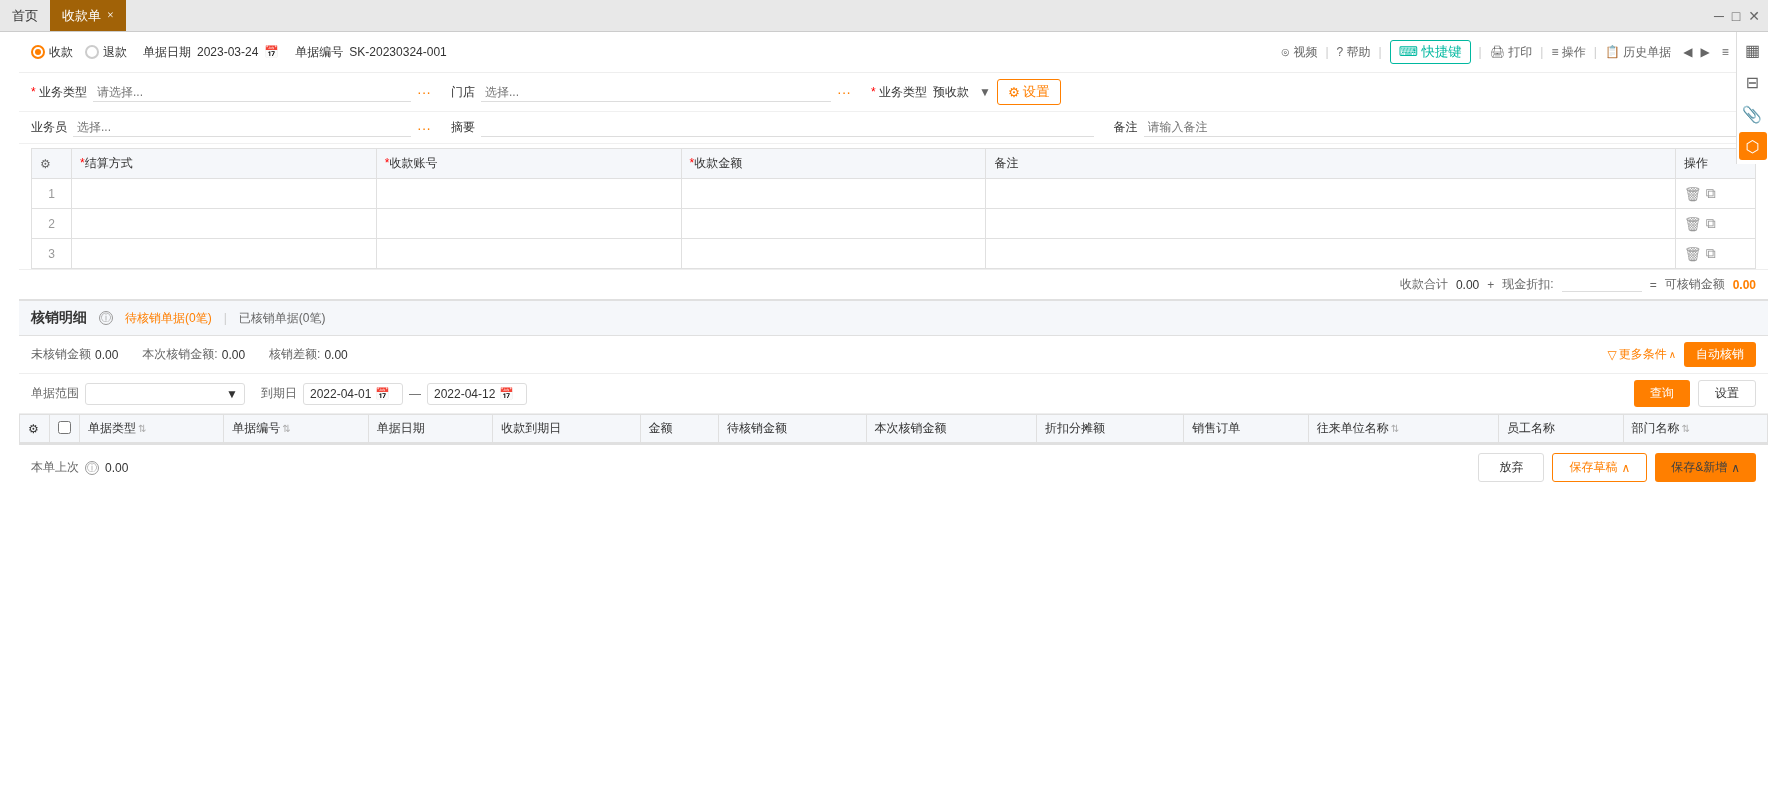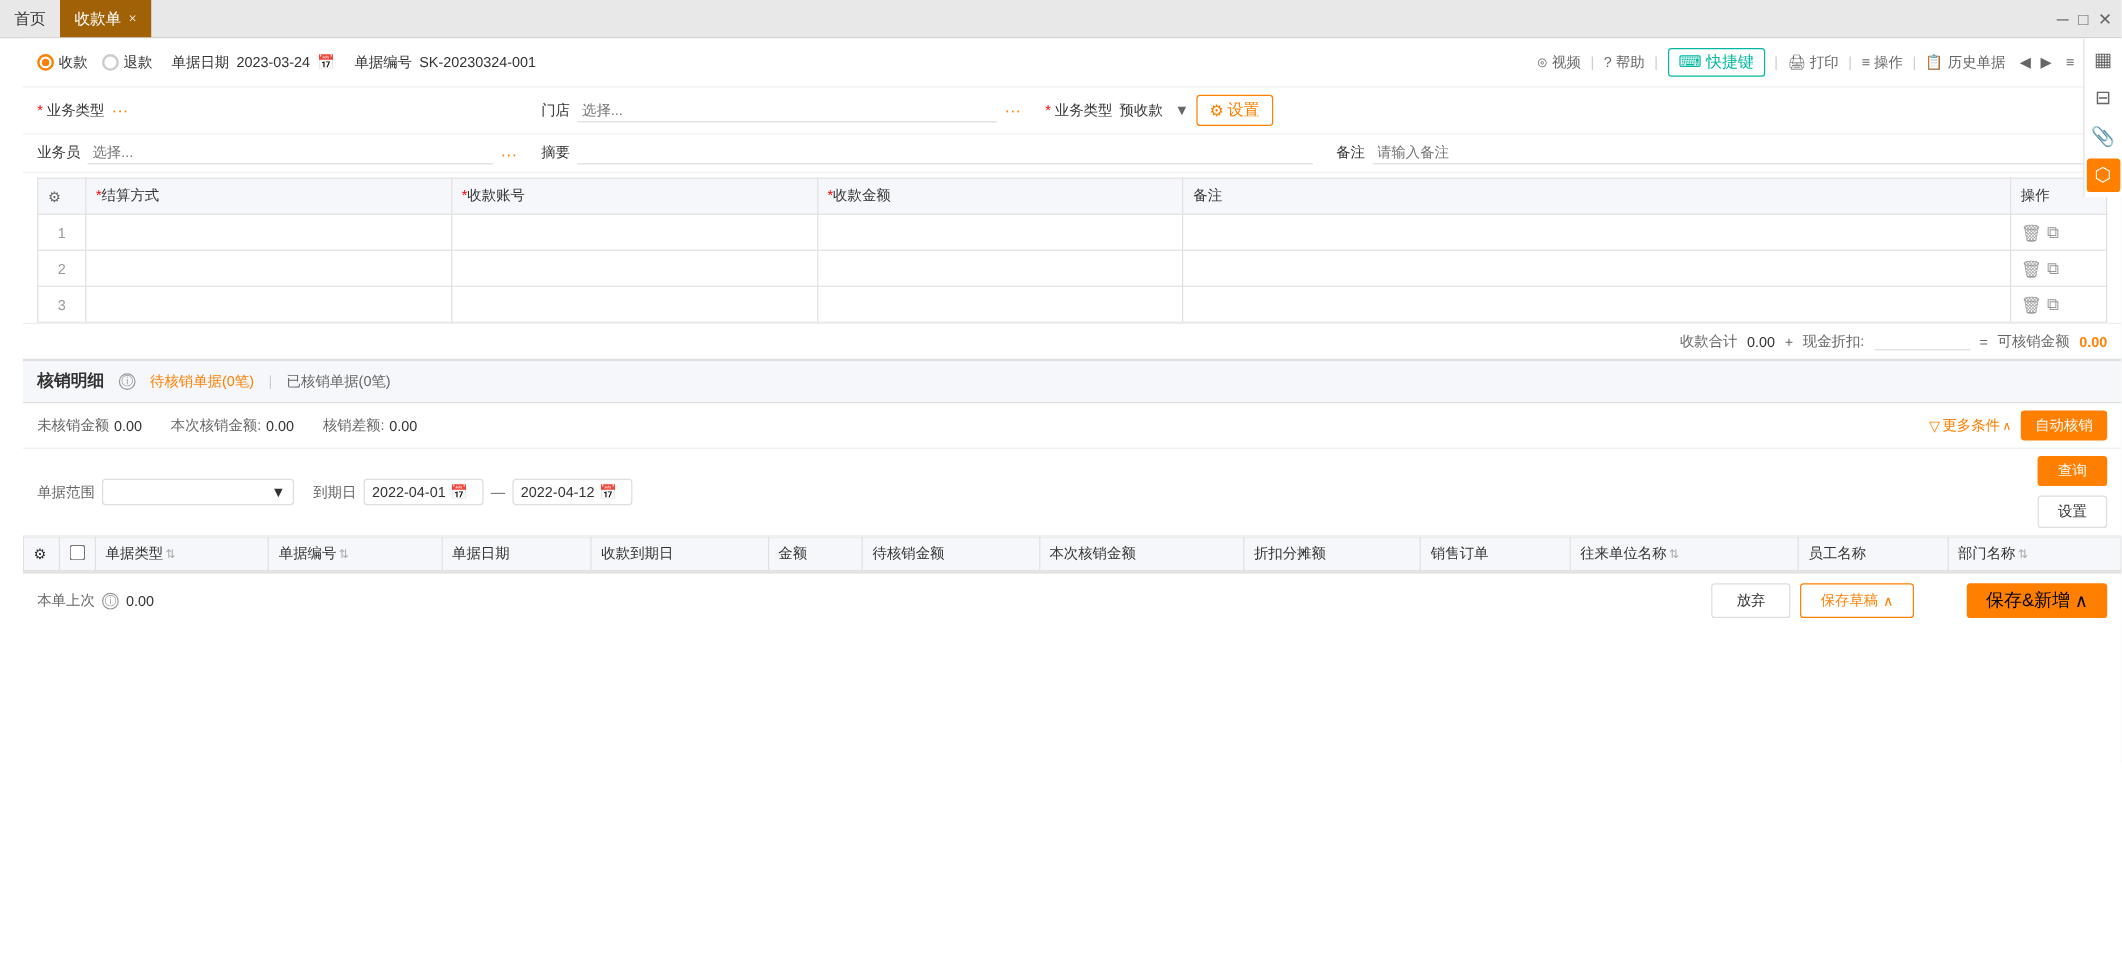--- a/index.html
+++ b/index.html
@@ -72,39 +72,39 @@
     .writeoff-toolbar { margin-left: auto; display: flex; align-items: center; gap: 8px; }
     .more-conditions { color: #ff7f00; cursor: pointer; display: flex; align-items: center; gap: 2px; }
     .auto-writeoff-btn { background: #ff7f00; color: white; border: none; padding: 4px 12px; border-radius: 3px; cursor: pointer; font-size: 12px; }
     
     .filter-row { display: flex; align-items: center; padding: 6px 12px; gap: 16px; border-bottom: 1px solid #eee; }
     .filter-field { display: flex; align-items: center; gap: 6px; }
     .filter-label { color: #666; white-space: nowrap; }
     .filter-select { border: 1px solid #ddd; padding: 3px 6px; border-radius: 3px; color: #333; background: #fff; display: flex; align-items: center; gap: 4px; min-width: 160px; }
     .filter-date { border: 1px solid #ddd; padding: 3px 6px; border-radius: 3px; color: #333; background: #fff; display: flex; align-items: center; gap: 4px; width: 100px; }
     .filter-dash { color: #666; }
-    .filter-actions { margin-left: auto; display: flex; gap: 8px; flex-direction: column; }
+    .filter-actions { margin-left: auto; display: flex; gap: 8px; }
     .query-btn { background: #ff7f00; color: white; border: none; padding: 4px 16px; border-radius: 3px; cursor: pointer; font-size: 12px; }
     .settings-btn2 { background: #fff; color: #333; border: 1px solid #ddd; padding: 4px 16px; border-radius: 3px; cursor: pointer; font-size: 12px; }
 
     
     .bottom-table-container { overflow: auto; max-height: 120px; }
     .bottom-table { width: 100%; border-collapse: collapse; font-size: 12px; }
     .bottom-table th { background: #f5f7fa; padding: 5px 8px; text-align: left; border: 1px solid #e0e0e0; white-space: nowrap; color: #333; font-weight: normal; }
     .sort-icon { color: #aaa; font-size: 10px; margin-left: 2px; cursor: pointer; }
 
     
     .bottom-bar { display: flex; align-items: center; padding: 8px 12px; border-top: 2px solid #e0e0e0; background: #fff; gap: 12px; }
     .bottom-info { display: flex; align-items: center; gap: 6px; font-size: 12px; }
     .bottom-info-label { color: #666; }
     .bottom-info-value { color: #333; }
     .bottom-actions { margin-left: auto; display: flex; gap: 8px; }
     .btn-abandon { background: #fff; border: 1px solid #ddd; color: #333; padding: 5px 20px; border-radius: 3px; cursor: pointer; font-size: 12px; }
     .btn-save-draft { background: #fff; border: 1px solid #ff7f00; color: #ff7f00; padding: 5px 16px; border-radius: 3px; cursor: pointer; font-size: 12px; display: flex; align-items: center; gap: 4px; }
-    .btn-save-new { background: #ff7f00; border: none; color: #000000; padding: 5px 16px; border-radius: 3px; cursor: pointer; font-size: 15px; display: flex; align-items: center; gap: 4px; margin-left: 36px; }
+    .btn-save-new { background: #ff7f00; border: none; color: #404040; padding: 5px 16px; border-radius: 3px; cursor: pointer; font-size: 12px; display: flex; align-items: center; gap: 4px; }
 
     
     .right-sidebar { position: fixed; right: 0; top: 32px; width: 32px; background: #fff; border-left: 1px solid #ddd; display: flex; flex-direction: column; align-items: center; padding: 4px 0; gap: 4px; }
     .sidebar-icon { width: 28px; height: 28px; display: flex; align-items: center; justify-content: center; cursor: pointer; color: #666; font-size: 16px; border-radius: 3px; }
     .sidebar-icon.active { background: #ff7f00; color: white; }
 
     .info-icon { display: inline-flex; width: 14px; height: 14px; border-radius: 50%; border: 1px solid #999; color: #999; font-size: 10px; align-items: center; justify-content: center; cursor: pointer; }
 
     .chevron-icon { font-size: 10px; }
   </style>
@@ -163,20 +163,21 @@
       <span style="cursor:pointer;color:#666;margin-left:4px;">◀</span>
       <span style="cursor:pointer;color:#666;">▶</span>
       <span style="cursor:pointer;color:#666;margin-left:4px;">≡</span>
       <span style="cursor:pointer;color:white;background:#ff7f00;padding:2px 4px;border-radius:2px;">▦</span>
     </div>
   </div>
 
   <div class="form-row">
     <div class="field-group" style="max-width:400px;">
       <span class="field-label required">业务类型</span>
+      <input class="field-input" type="text" style="width: 260px;" placeholder="请选择...">
       <span class="field-more">···</span>
     </div>
     <div class="field-group" style="max-width:400px;">
       <span class="field-label">门店</span>
       <input class="field-input" type="text" style="width: 260px;" placeholder="选择...">
       <span class="field-more">···</span>
     </div>
     <div class="field-group" style="margin-left:auto;">
       <span class="field-label required">业务类型</span>
       <span style="color:#333;margin-right:4px;">预收款</span>

